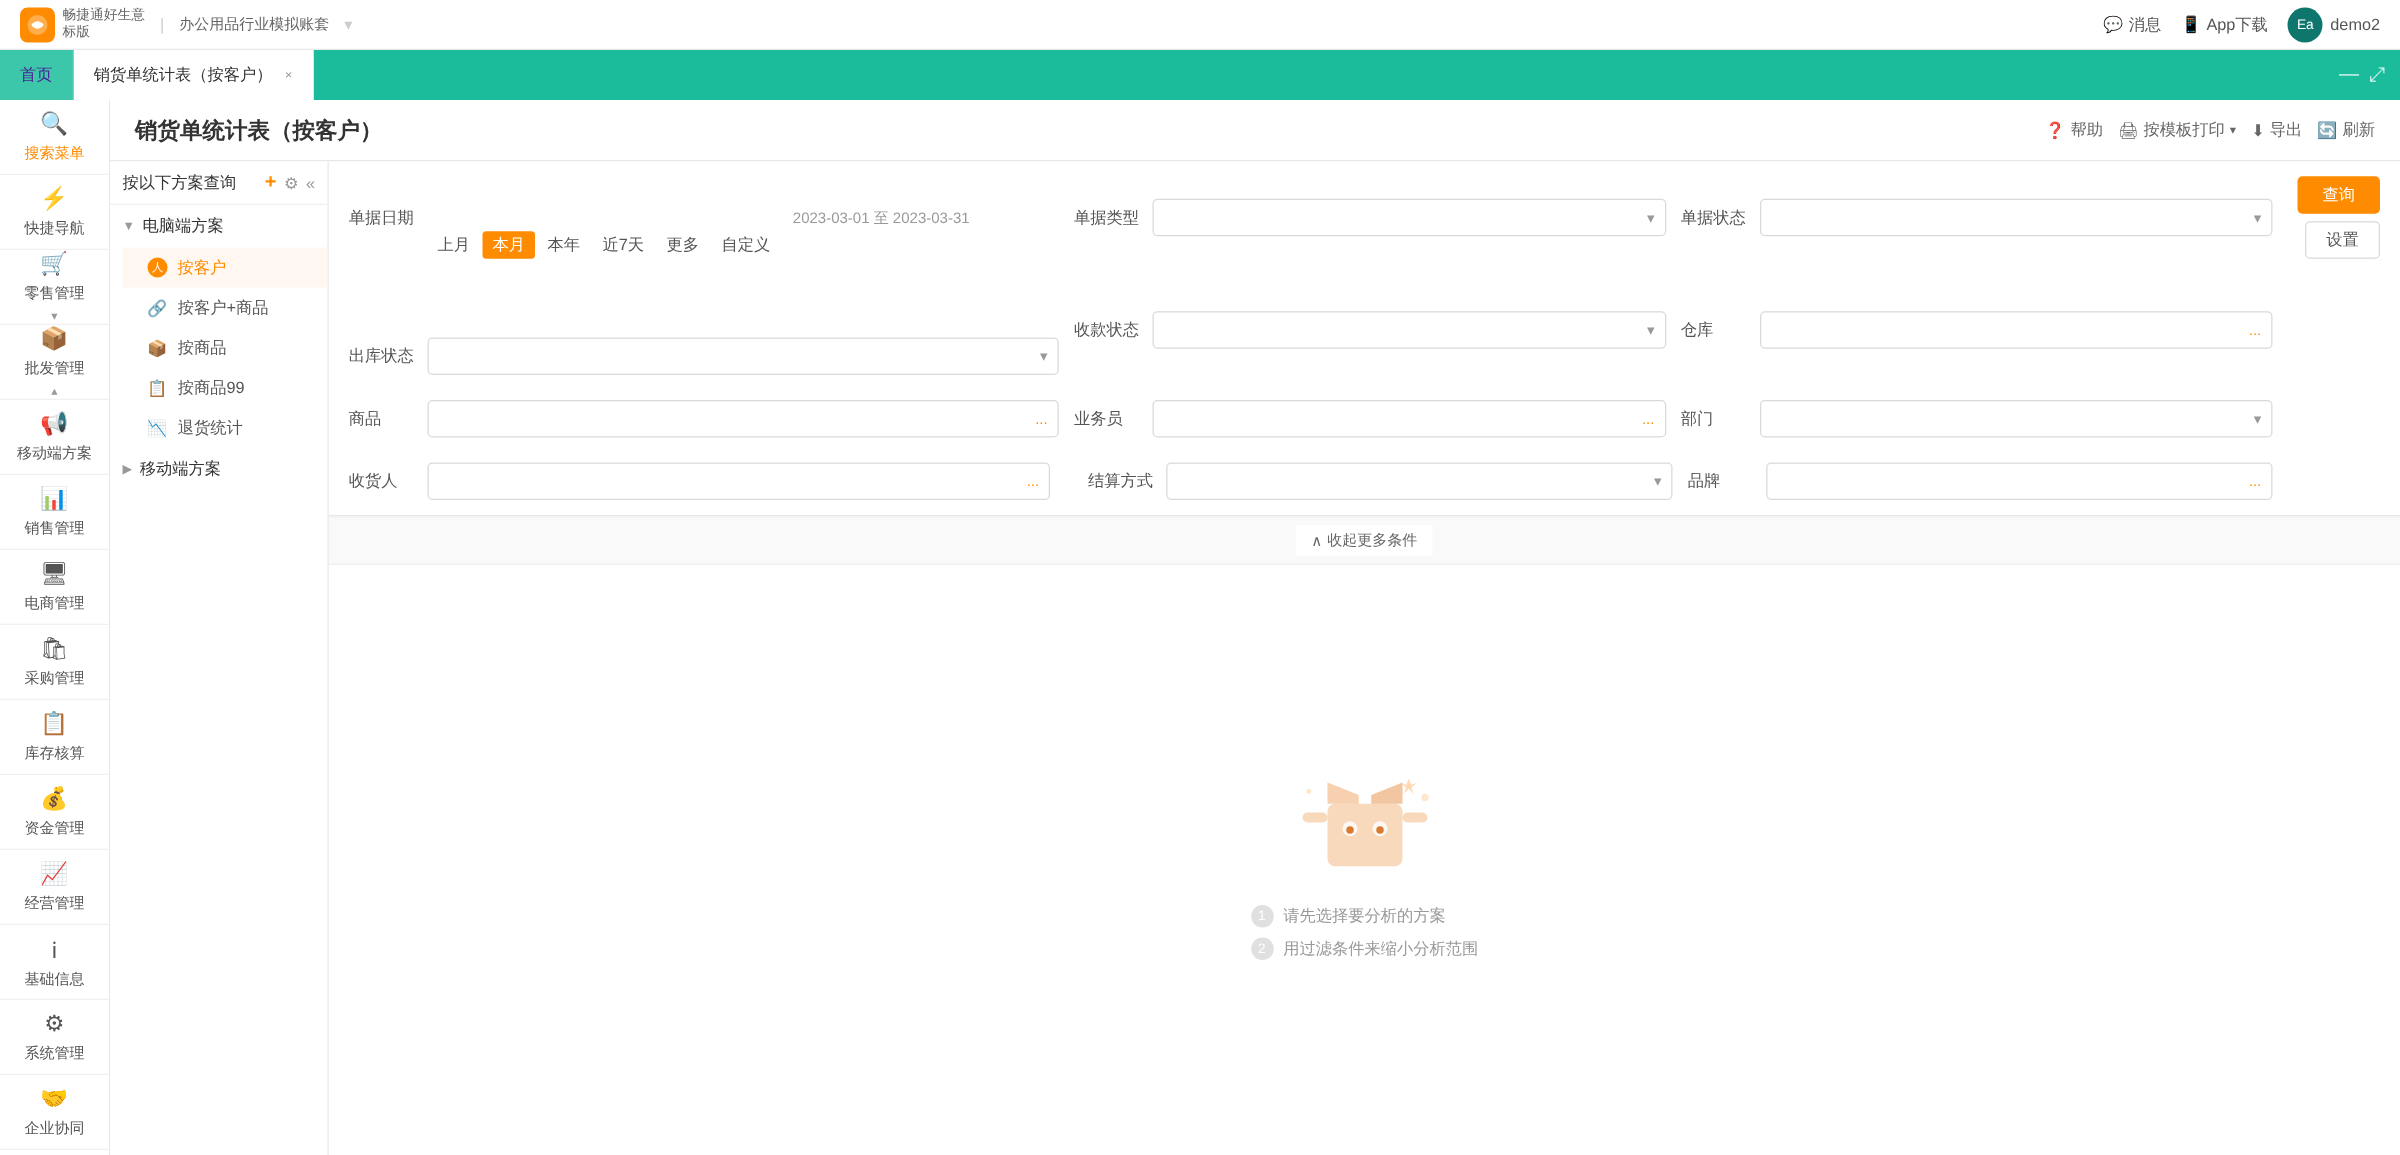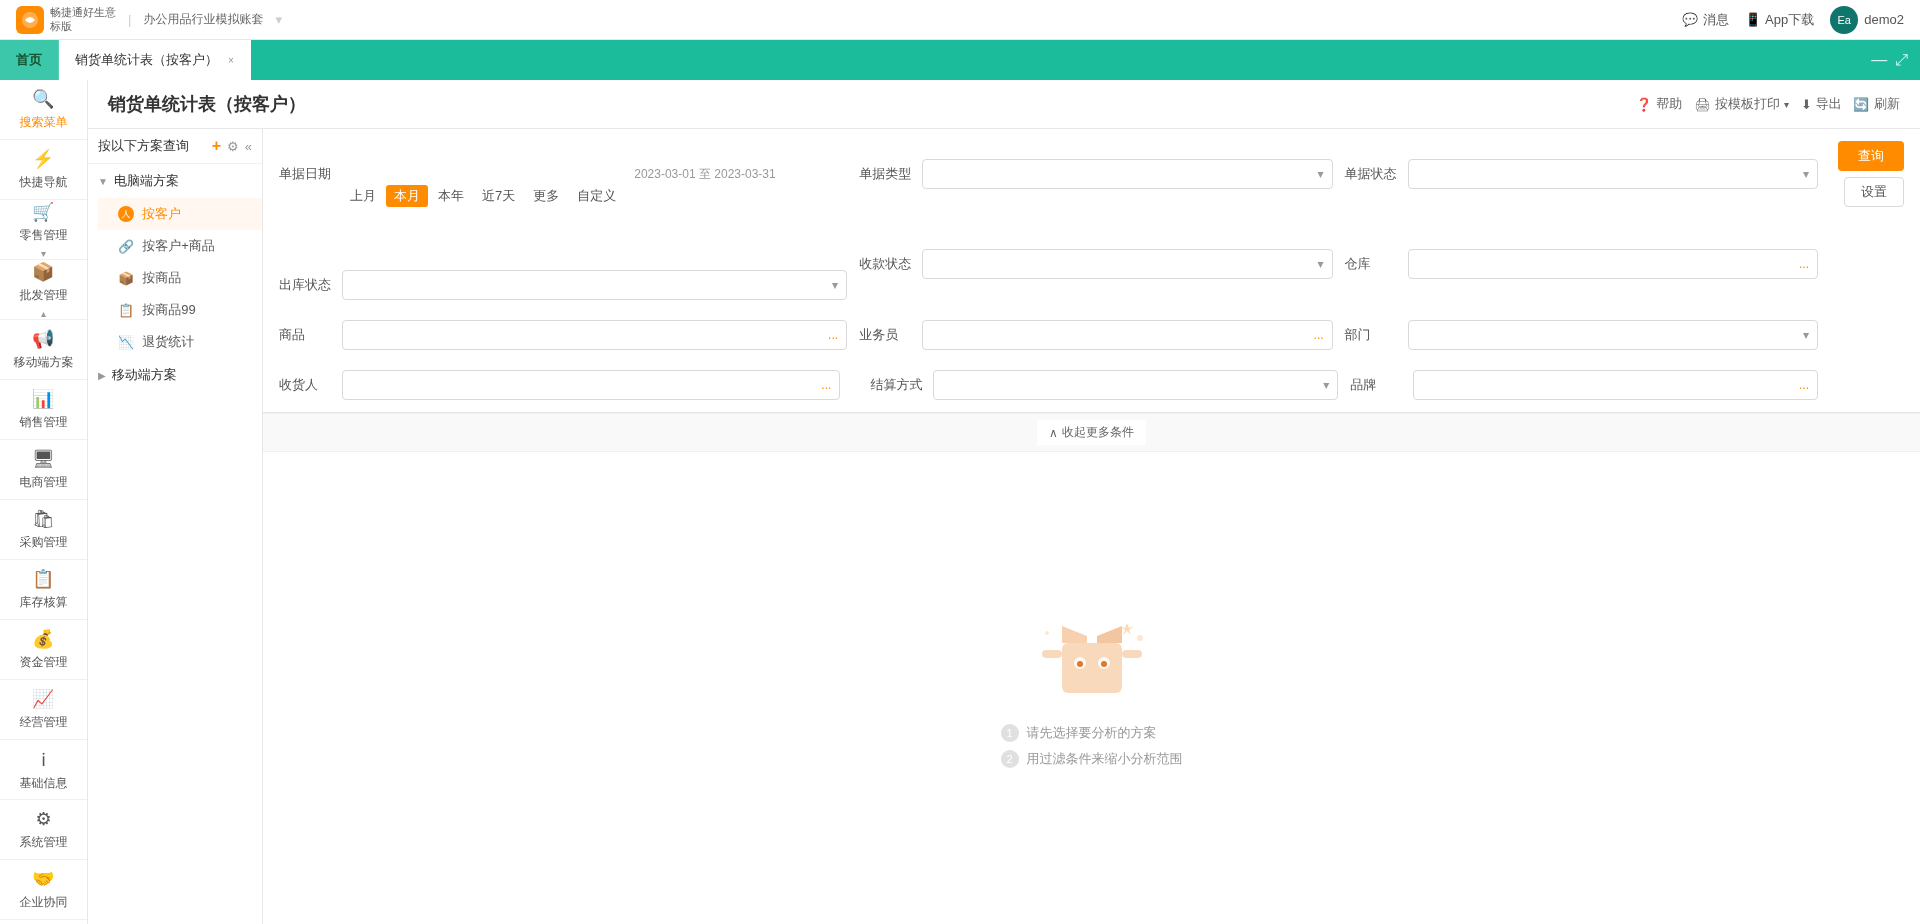--- a/index.html
+++ b/index.html
@@ -15,21 +15,21 @@
     .logo-icon { width: 28px; height: 28px; background: #ff8c00; border-radius: 6px; display: flex; align-items: center; justify-content: center; color: white; font-size: 12px; font-weight: bold; }
     .logo-text { font-size: 11px; color: #666; line-height: 1.2; }
     .breadcrumb-label { font-size: 12px; color: #666; }
     .top-bar-right { display: flex; align-items: center; gap: 16px; }
     .top-bar-btn { display: flex; align-items: center; gap: 4px; font-size: 13px; color: #555; cursor: pointer; }
     .user-avatar { width: 28px; height: 28px; border-radius: 50%; background: #e0a87c; display: flex; align-items: center; justify-content: center; color: white; font-size: 11px; overflow: hidden; }
 
     
     .nav-tabs { height: 40px; background: #1abc9c; display: flex; align-items: center; padding: 0 0; flex-shrink: 0; }
     .nav-tab { height: 40px; display: flex; align-items: center; padding: 0 16px; cursor: pointer; font-size: 13px; color: rgba(255,255,255,0.85); gap: 6px; border-right: 1px solid rgba(255,255,255,0.15); }
-    .nav-tab.home { background: rgba(255,255,255,0.15); color: #14532d; font-weight: bold; }
+    .nav-tab.home { background: rgba(255,255,255,0.15); color: #4c1d95; }
     .nav-tab.active { background: white; color: #333; border-radius: 0; }
     .nav-tab .close-icon { font-size: 10px; color: #999; cursor: pointer; margin-left: 4px; }
     .nav-tab-actions { margin-left: auto; display: flex; align-items: center; gap: 8px; padding-right: 12px; }
     .nav-action-btn { color: rgba(255,255,255,0.85); cursor: pointer; font-size: 16px; }
 
     
     .main-area { display: flex; flex: 1; overflow: hidden; }
 
     
     .sidebar { width: 88px; background: #fff; border-right: 1px solid #e8e8e8; display: flex; flex-direction: column; flex-shrink: 0; overflow-y: auto; }

